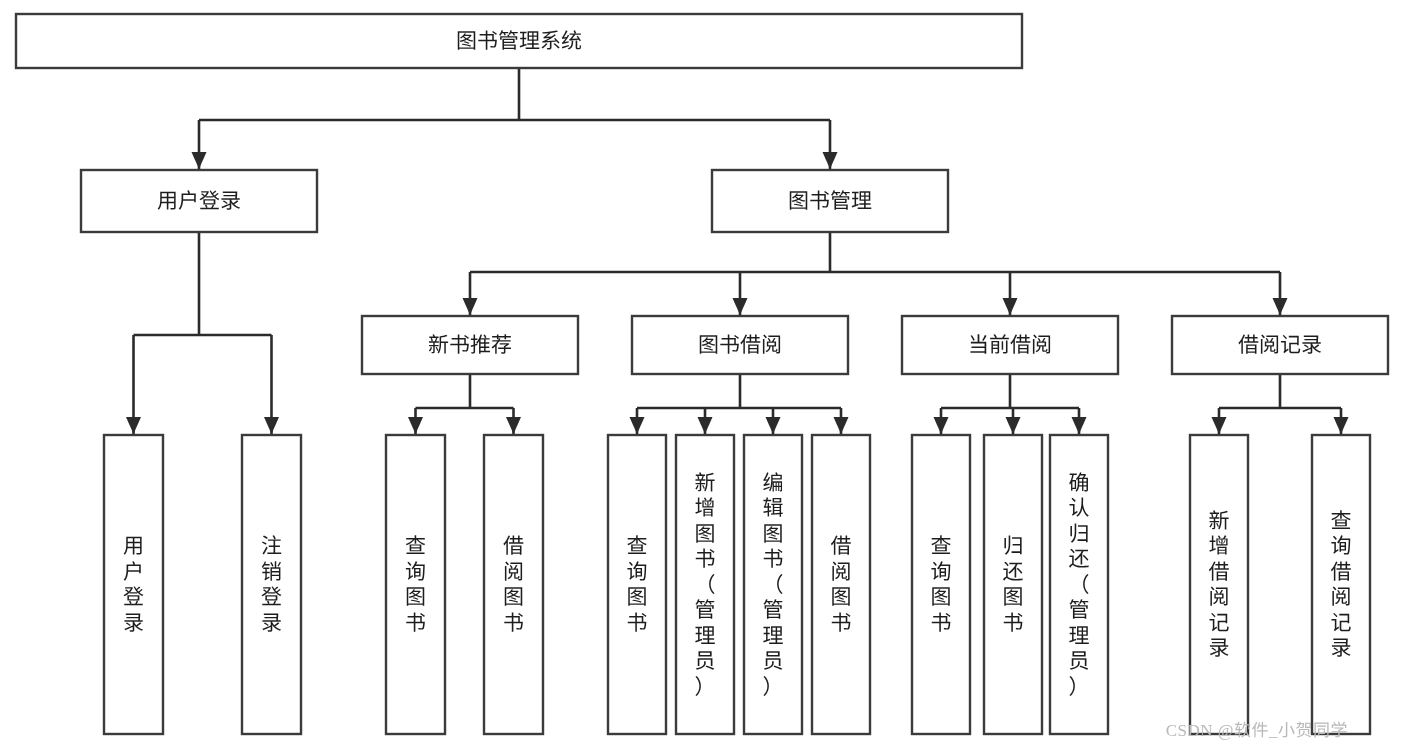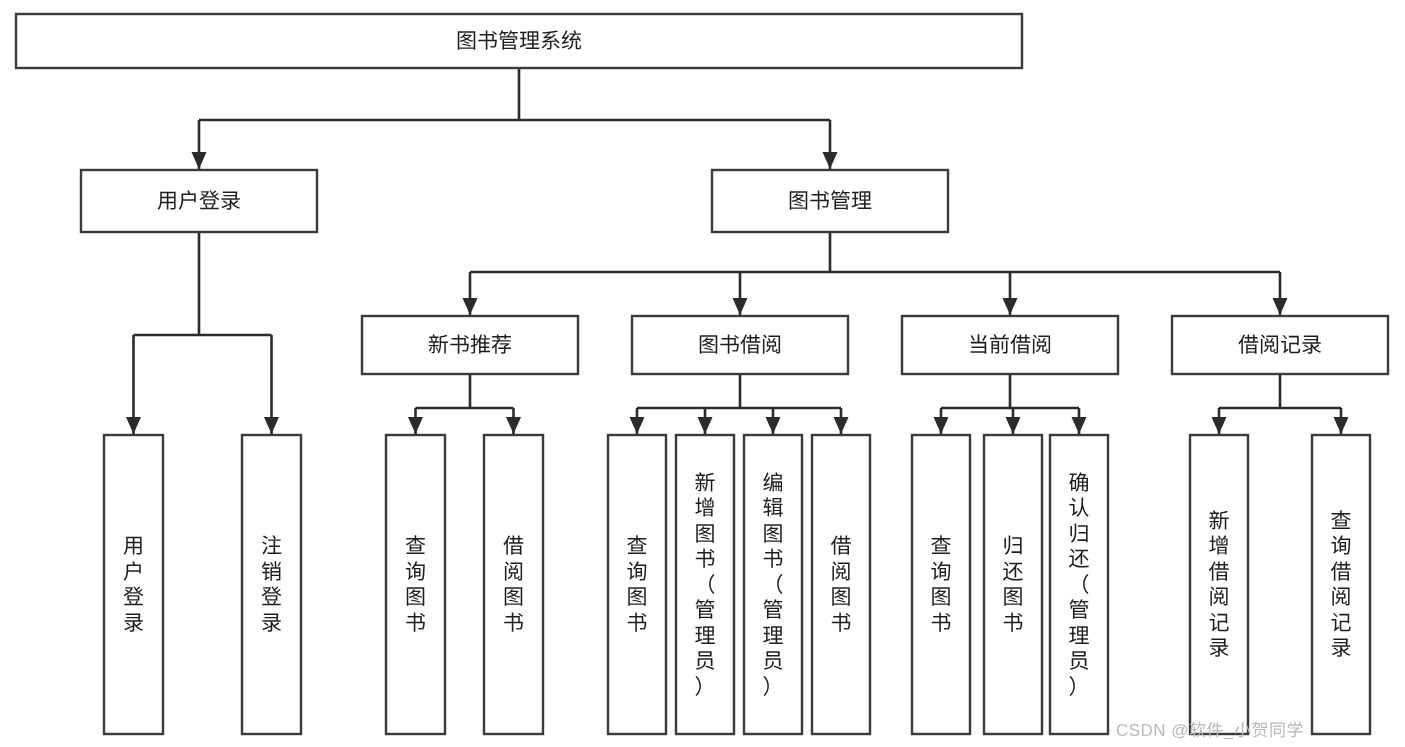--- a/index.html
+++ b/index.html
@@ -12,20 +12,21 @@
     font-family: "Liberation Sans", "DejaVu Sans", sans-serif;
     width: 1405px;
     height: 747px;
     overflow: hidden;
   }
   #diagram-root {
     position: relative;
     width: 1312px;
     height: 747px;
     background: #ffffff;
+    padding-left: 44px;
   }
   svg#tree-svg {
     position: absolute;
     left: 0;
     top: 0;
     width: 1405px;
     height: 747px;
     display: block;
   }
   .node-rect {
@@ -53,21 +54,21 @@
   .node-label-v {
     font-family: "Liberation Sans", "DejaVu Sans", sans-serif;
     font-size: 21px;
     fill: #1d1d1d;
     text-anchor: middle;
   }
   .watermark {
     position: absolute;
     right: 8px;
     bottom: 6px;
-    font-family: Liberation Sans, sans-serif;
+    font-family: Liberation Serif, serif;
     font-size: 17px;
     color: #b9b9b9;
     letter-spacing: 0.5px;
     white-space: nowrap;
     user-select: none;
   }
 </style>
 </head>
 <body>
 

